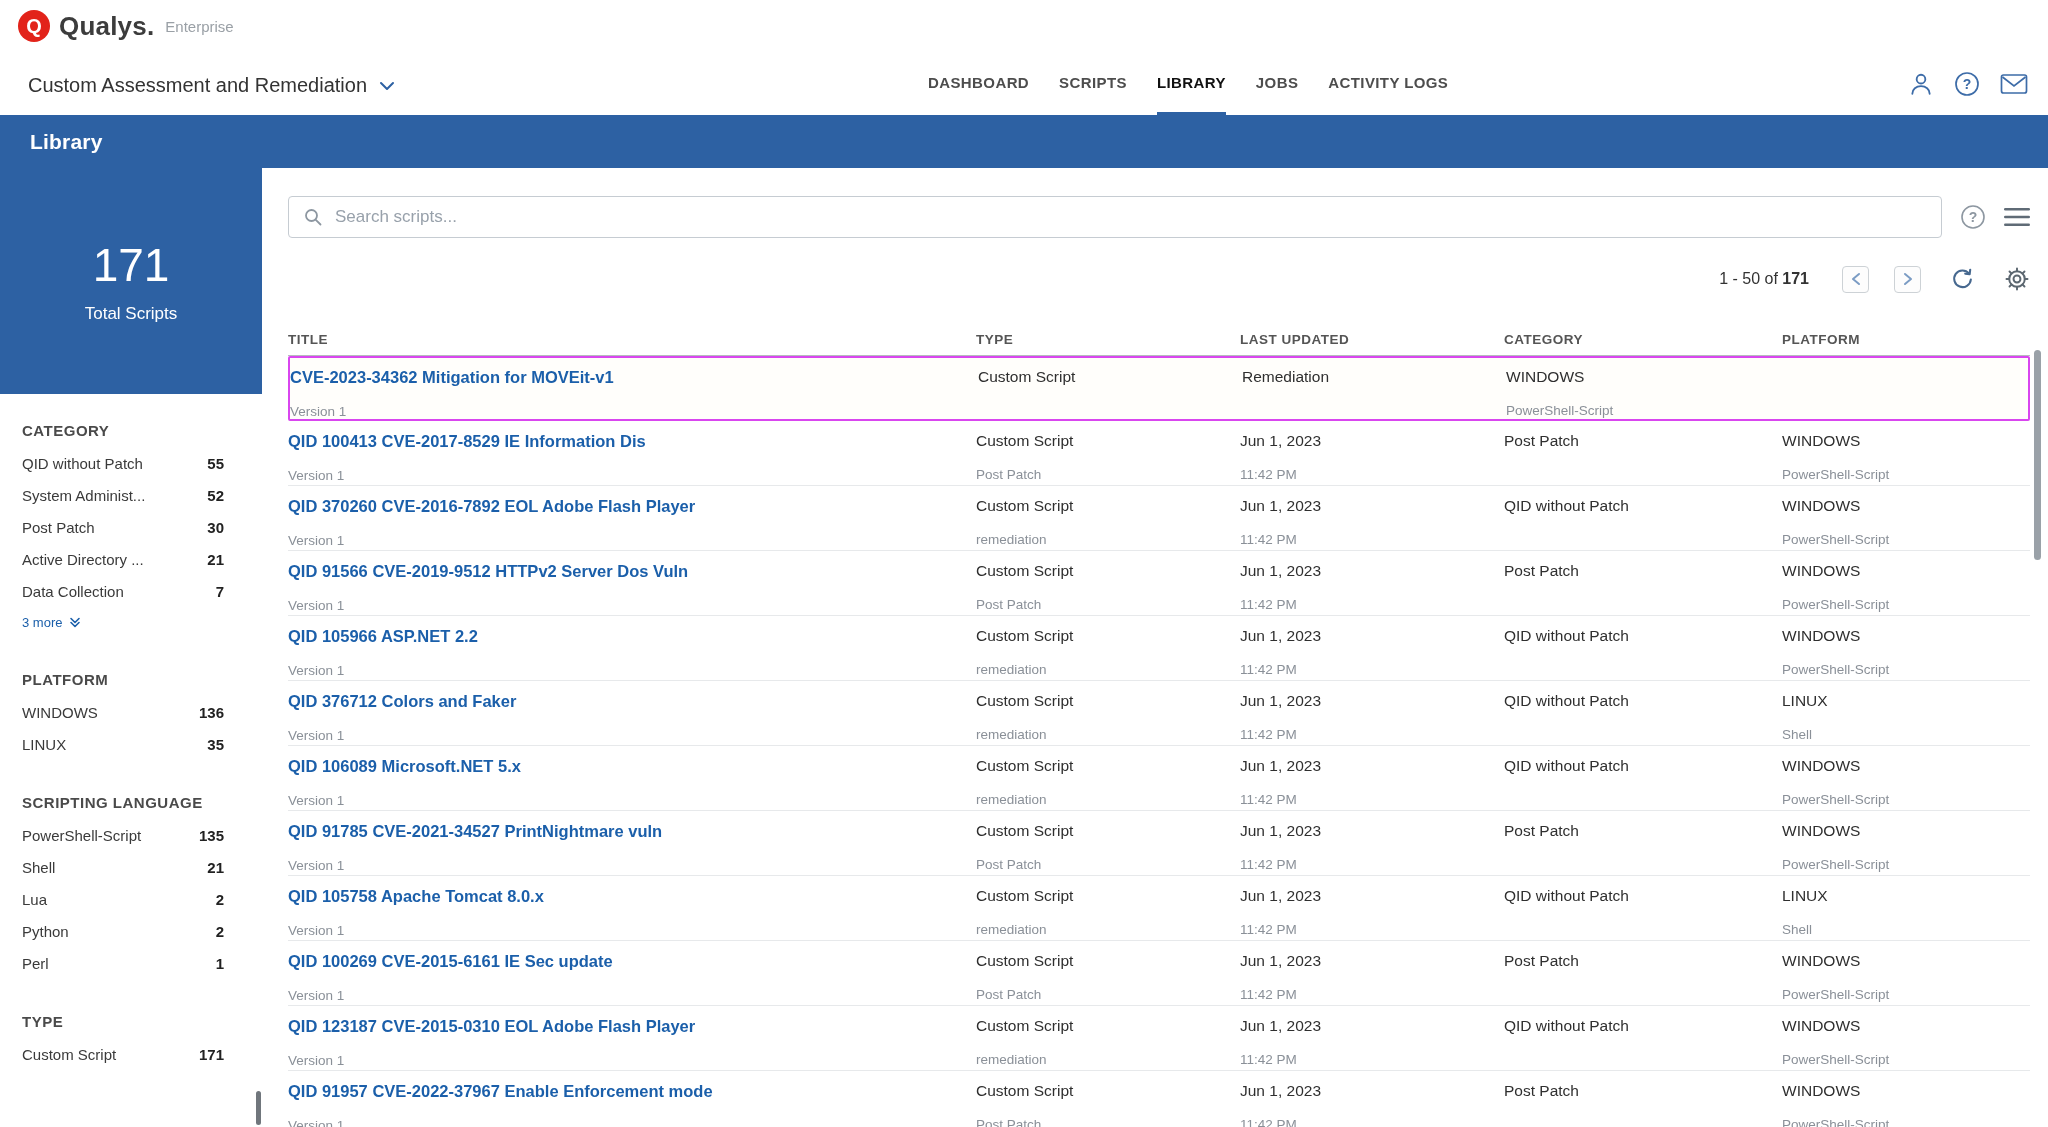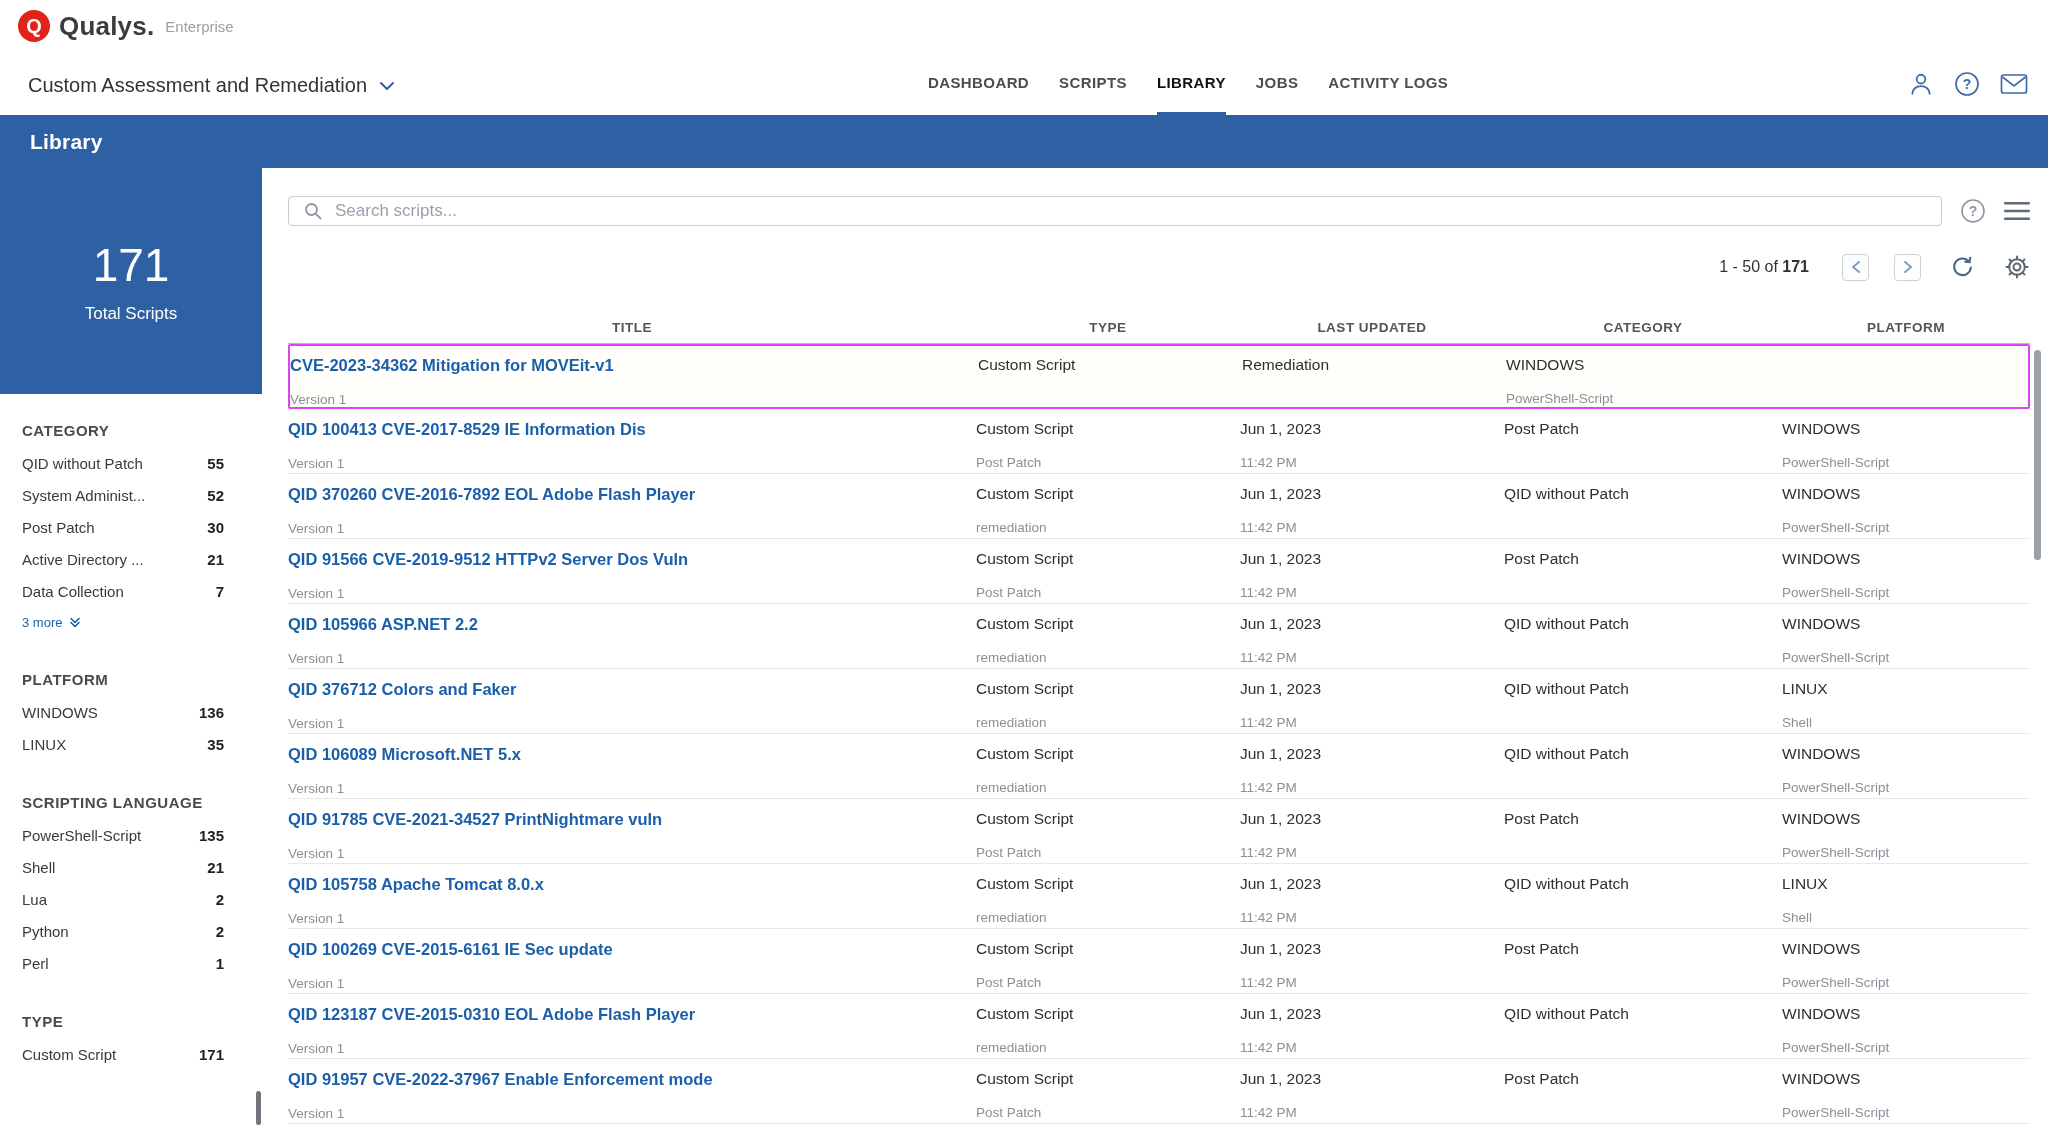--- a/index.html
+++ b/index.html
@@ -48,39 +48,39 @@
   .f-label { font-size:15px; color:#3a3a3a; }
   .f-count { font-size:15px; font-weight:700; color:#222; }
   .more-link { display:flex; align-items:center; gap:7px; height:30px; color:#1b5faa; font-size:13px;
                cursor:pointer; text-decoration:none; }
   .sidebar-scroll-thumb { position:absolute; right:1px; bottom:2px; width:5px; height:34px;
                           background:#70767c; border-radius:3px; cursor:pointer; }
 
   
   .main { flex:1; padding:28px 18px 0 26px; position:relative; }
   .search-row { display:flex; align-items:center; }
-  .search-box { flex:1; height:30px; border:1px solid #c6ccd2; border-radius:4px; display:flex;
+  .search-box { flex:1; height:42px; border:1px solid #c6ccd2; border-radius:4px; display:flex;
                 align-items:center; padding:0 14px; gap:12px; background:#fff; }
   .search-box input { flex:1; border:none; outline:none; font-size:17px; color:#333;
                       font-family:inherit; background:transparent; }
   .search-box input::placeholder { color:#98a1ab; }
   .toolbar-icon { margin-left:18px; cursor:pointer; display:flex; align-items:center; background:none; border:none; }
 
   .pagination-row { margin-top:26px; display:flex; align-items:center; justify-content:flex-end;
                     gap:25px; height:30px; }
   .page-range { font-size:16px; color:#333; margin-right:8px; }
   .page-range b { font-weight:700; }
   .pg-btn { width:27px; height:27px; border:1px solid #cdd2d6; border-radius:4px; background:#fdfdfd;
             display:flex; align-items:center; justify-content:center; cursor:pointer; }
   .icon-btn { background:none; border:none; cursor:pointer; display:flex; align-items:center; margin-left:4px; }
 
   
   .table { margin-top:24px; }
   .thead, .trow { display:grid; grid-template-columns:688px 264px 264px 278px 1fr; }
-  .thead { height:38px; align-items:end; border-bottom:1px solid #b6babd; padding-bottom:8px;text-align:center; }
+  .thead { height:38px; align-items:end; border-bottom:1px solid #b6babd; padding-bottom:8px; }
   .th { font-size:13.5px; font-weight:700; color:#555; letter-spacing:0.5px; }
   .trow { height:65px; border-bottom:1px solid #e7e9eb; padding-top:11px; align-items:start; cursor:pointer; }
   .trow.highlighted { border:2px solid #d946ef; border-radius:2px; padding-top:10px; background:#fffefb; }
   .row-title { font-size:16.5px; font-weight:700; color:#1b5faa; text-decoration:none; cursor:pointer; display:inline-block; }
   .row-sub { font-size:13.5px; color:#8a9098; margin-top:17px; min-height:16px; }
   .cell-main { font-size:15.5px; color:#2f2f2f; }
 
   .main-scroll-thumb { position:absolute; right:7px; top:350px; width:7px; height:210px;
                        background:#9aa1a8; border-radius:4px; cursor:pointer; }
 </style>

